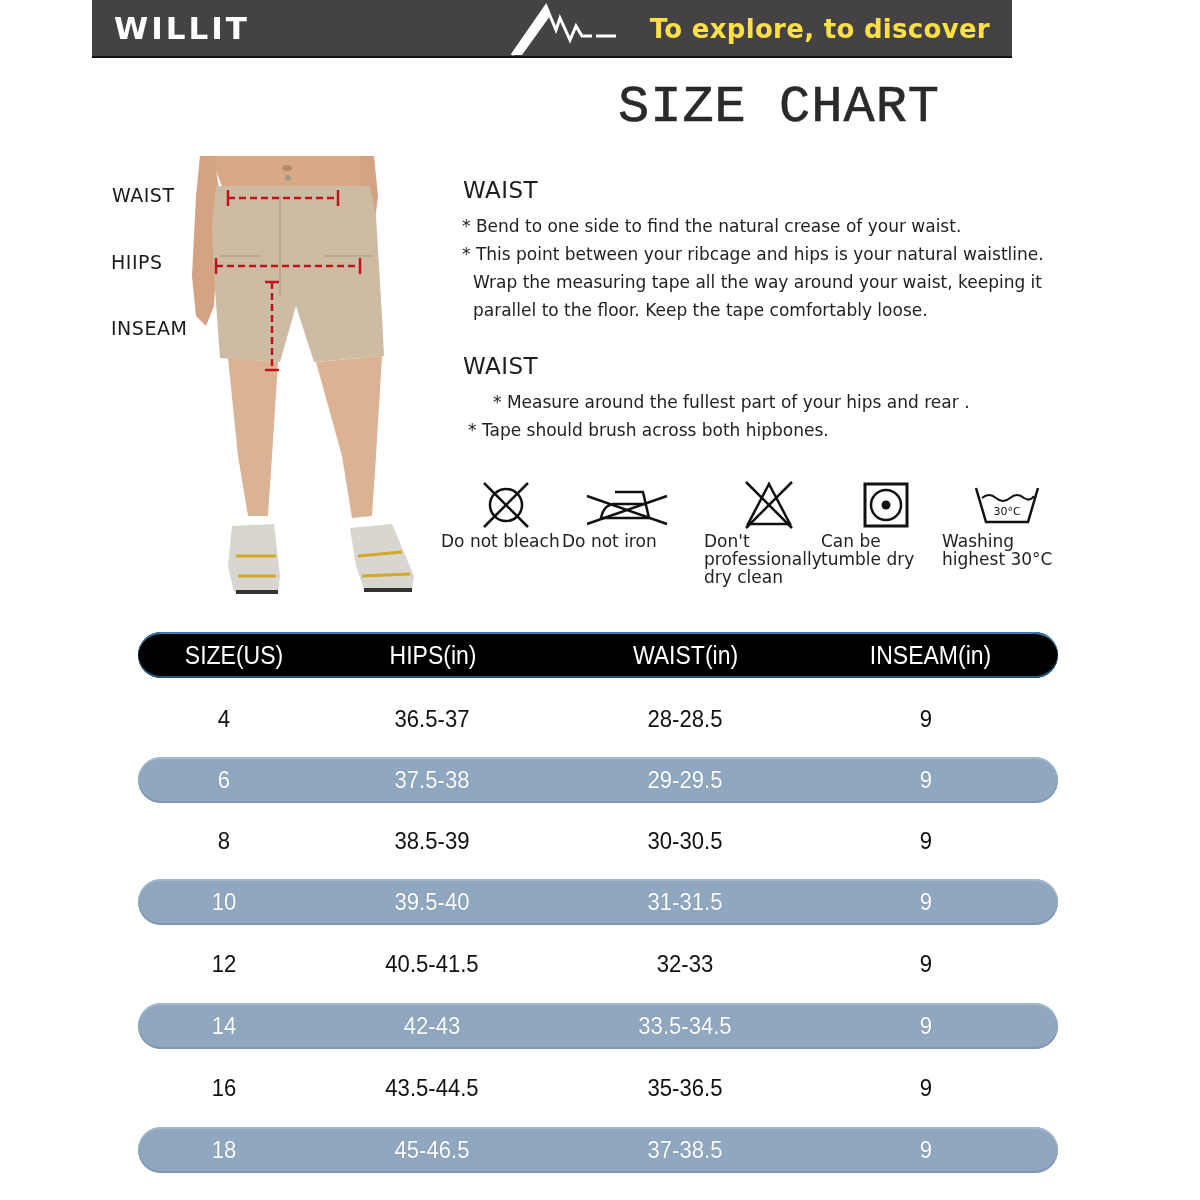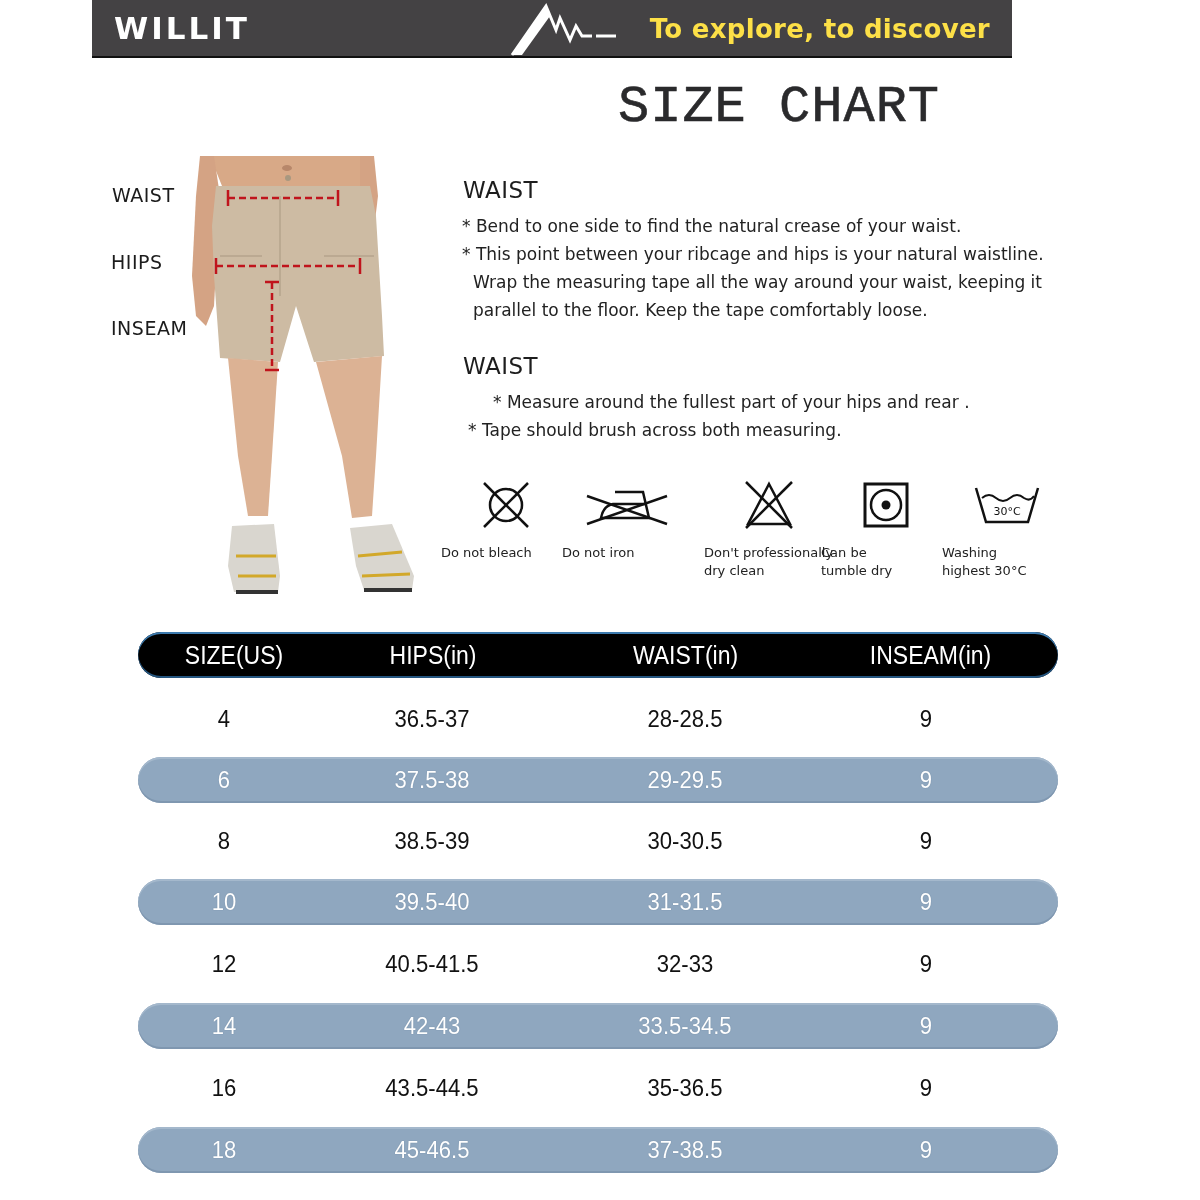--- a/index.html
+++ b/index.html
@@ -44,21 +44,21 @@
   }
   .bullet {
     position: absolute; left: 462px; font-size: 17px; color: #222; white-space: nowrap;
   }
 
   
   .care {
     position: absolute; top: 478px; width: 130px; text-align: left;
   }
   .care svg { display: block; margin: 0 auto; }
-  .care-label { font-size: 13px; color: #222; line-height: 18px; margin-top: 12px; white-space: pre-line; }
+  .care-label { font-size: 17px; color: #222; line-height: 18px; white-space: pre-line; }
 
   
   .size-table { position: absolute; left: 138px; top: 632px; width: 920px; }
   .trow {
     position: absolute; left: 0; width: 920px; height: 46px;
     border-radius: 23px; display: block;
   }
   .trow.header { background: #000000; box-shadow: inset 0 -2px 0 #24557f, inset 0 2px 0 #3c7aae; }
   .trow.striped { background: #8fa7bf; box-shadow: inset 0 -2px 0 #7f97b0, inset 0 2px 0 #a4b8cc; }
   .cell {
@@ -136,21 +136,21 @@
 </svg>
 
 <div class="section-title" style="top:177px;">WAIST</div>
 <div class="bullet" style="top:216px;">* Bend to one side to find the natural crease of your waist.</div>
 <div class="bullet" style="top:244px;">* This point between your ribcage and hips is your natural waistline.</div>
 <div class="bullet" style="top:272px; left:473px;">  Wrap the measuring tape all the way around your waist, keeping it</div>
 <div class="bullet" style="top:300px; left:473px;">  parallel to the floor. Keep the tape comfortably loose.</div>
 
 <div class="section-title" style="top:353px;">WAIST</div>
 <div class="bullet" style="top:392px; left:468px;margin-left:25px;"> * Measure around the fullest part of your hips and rear .</div>
-<div class="bullet" style="top:420px; left:468px;"> * Tape should brush across both measuring.</div>
+<div class="bullet" style="top:420px; left:468px;"> * Tape should brush across both hipbones.</div>
 
 <div class="care" style="left:441px;">
   <svg width="54" height="54" viewBox="0 0 54 54">
     <circle cx="27" cy="27" r="16" fill="none" stroke="#111" stroke-width="2.5"></circle>
     <line x1="5" y1="5" x2="49" y2="49" stroke="#111" stroke-width="2.5"></line>
     <line x1="49" y1="5" x2="5" y2="49" stroke="#111" stroke-width="2.5"></line>
   </svg>
   <div class="care-label">Do not bleach</div>
 </div>
 

